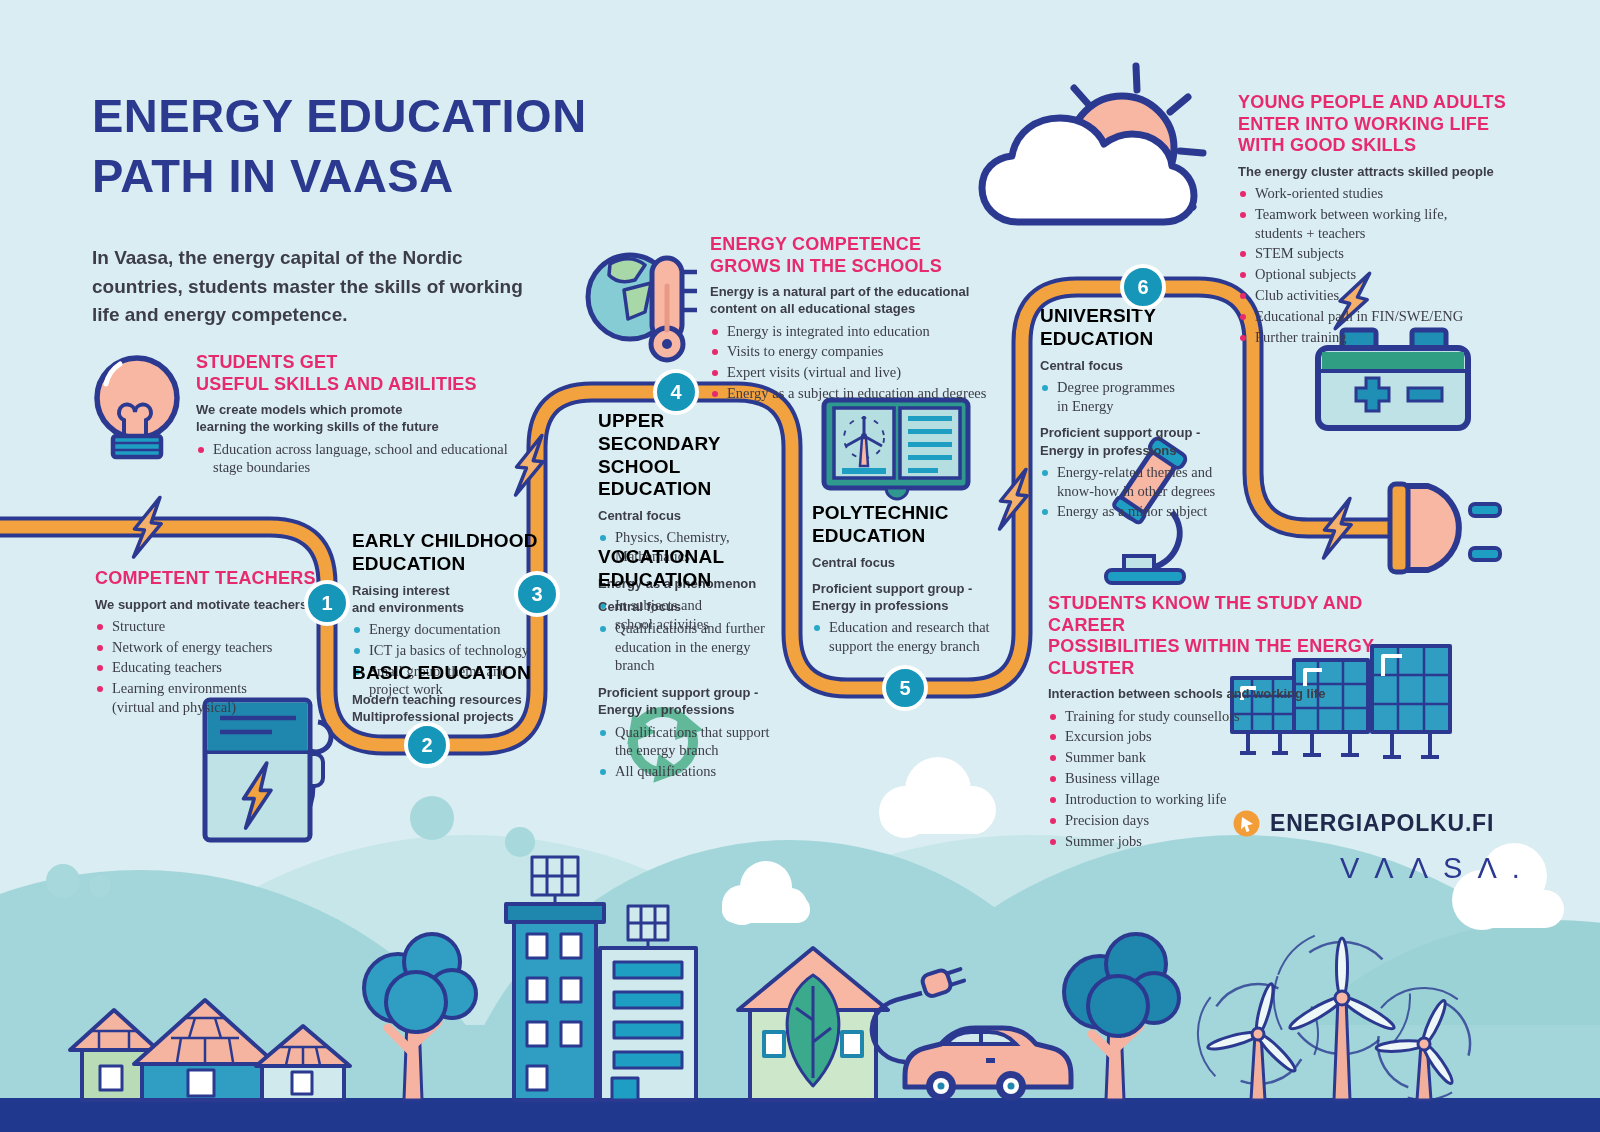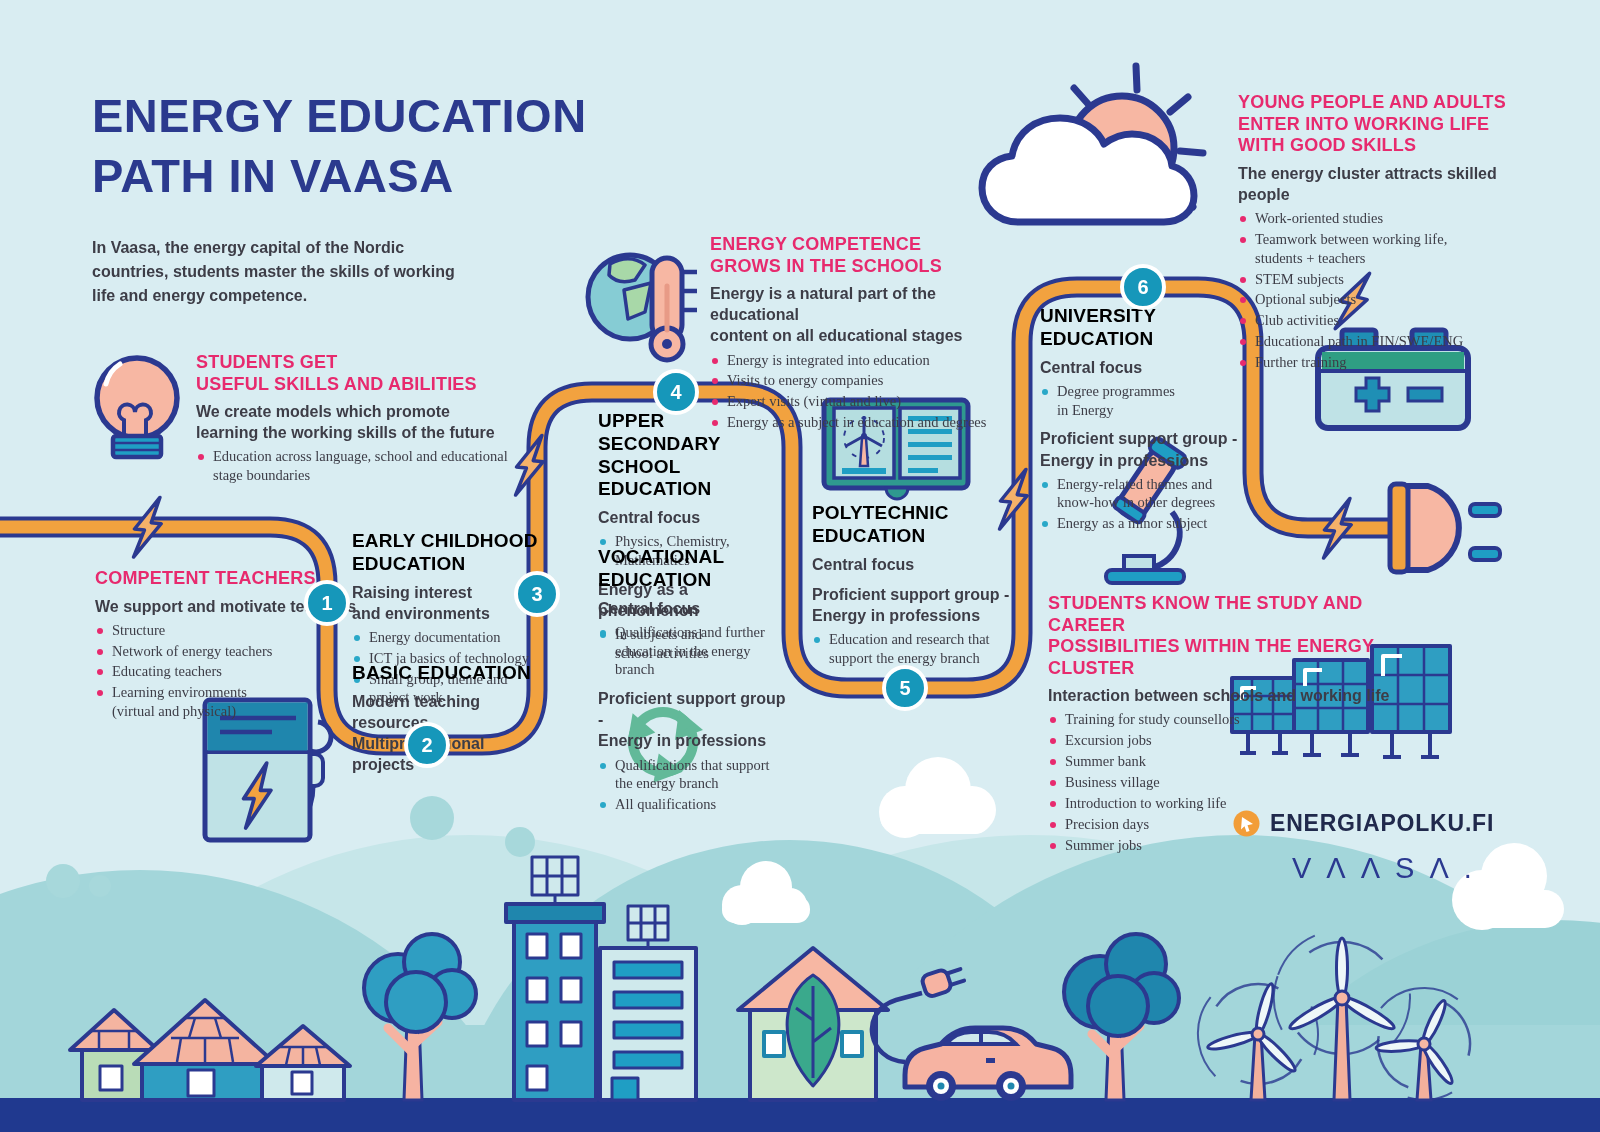--- a/index.html
+++ b/index.html
@@ -1,38 +1,38 @@
 <!DOCTYPE html>
 <html><head>
 <meta charset="utf-8">
 <style>
   html,body{margin:0;padding:0;background:#c7dde6;}
   .stage{position:relative;width:1600px;height:1132px;background:#d9edf2;overflow:hidden;
          font-family:"Liberation Sans",sans-serif;color:#3d3d47;}
   .art{position:absolute;left:0;top:0;}
   .txt{position:absolute;}
   .title{font-size:47px;font-weight:bold;color:#2b3a8e;line-height:1.28;white-space:pre-line;letter-spacing:.5px;}
-  .intro{font-size:16px;font-weight:bold;color:#3d3d47;line-height:1.5;white-space:pre-line;}
+  .intro{font-size:19px;font-weight:bold;color:#3d3d47;line-height:1.5;white-space:pre-line;margin-top:8px;}
   section.tb{position:absolute;}
   section.tb h2{margin:0 0 6px;font-weight:bold;white-space:pre-line;line-height:1.2;letter-spacing:.2px;}
   section.pink h2{color:#e72a6e;font-size:18px;}
   section.teal h2{color:#000000;font-size:19px;}
-  .sub{margin:0;font-weight:bold;font-size:16px;line-height:1.32;white-space:pre-line;color:#3d3d47;}
+  .sub{margin:0;font-weight:bold;font-size:13px;line-height:1.32;white-space:pre-line;color:#3d3d47;}
   .sub.g2{margin-top:9px;}
   section.tb ul{margin:4px 0 0;padding:0;list-style:none;}
   section.tb li{position:relative;padding-left:17px;margin:2px 0;font-size:14.5px;line-height:1.3;
                 white-space:pre-line;color:#3d3d47;font-family:Liberation Serif, serif;}
   section.tb li::before{content:"";position:absolute;left:2px;top:7px;width:6px;height:6px;border-radius:50%;}
   section.pink li::before{background:#e72a6e;}
   section.teal li::before{background:#29a8c8;}
   .step{position:absolute;width:46px;height:46px;border-radius:50%;background:#1697ba;border:4px solid #ffffff;
         box-sizing:border-box;color:#fff;font-size:20px;font-weight:bold;display:flex;align-items:center;justify-content:center;}
   .energiapolku{position:absolute;display:flex;align-items:center;gap:10px;}
   .energiapolku .ep-text{font-size:23px;font-weight:bold;color:#20294c;letter-spacing:.8px;}
-  .vaasa{position:absolute;font-size:29px;color:#2b3990;letter-spacing:15px;font-weight:500;}
+  .vaasa{position:absolute;font-size:29px;color:#2b3990;letter-spacing:15px;font-weight:500;margin-left:48px;}
 </style>
 </head>
 <body>
 
 <div class="stage">
 
   <svg class="art" width="1600" height="1132" viewBox="0 0 1600 1132">
     <defs>
       <path id="bolt" d="M14 0 L-8 34 L2 34 L-6 62 L18 26 L8 26 Z"></path>
     </defs>

